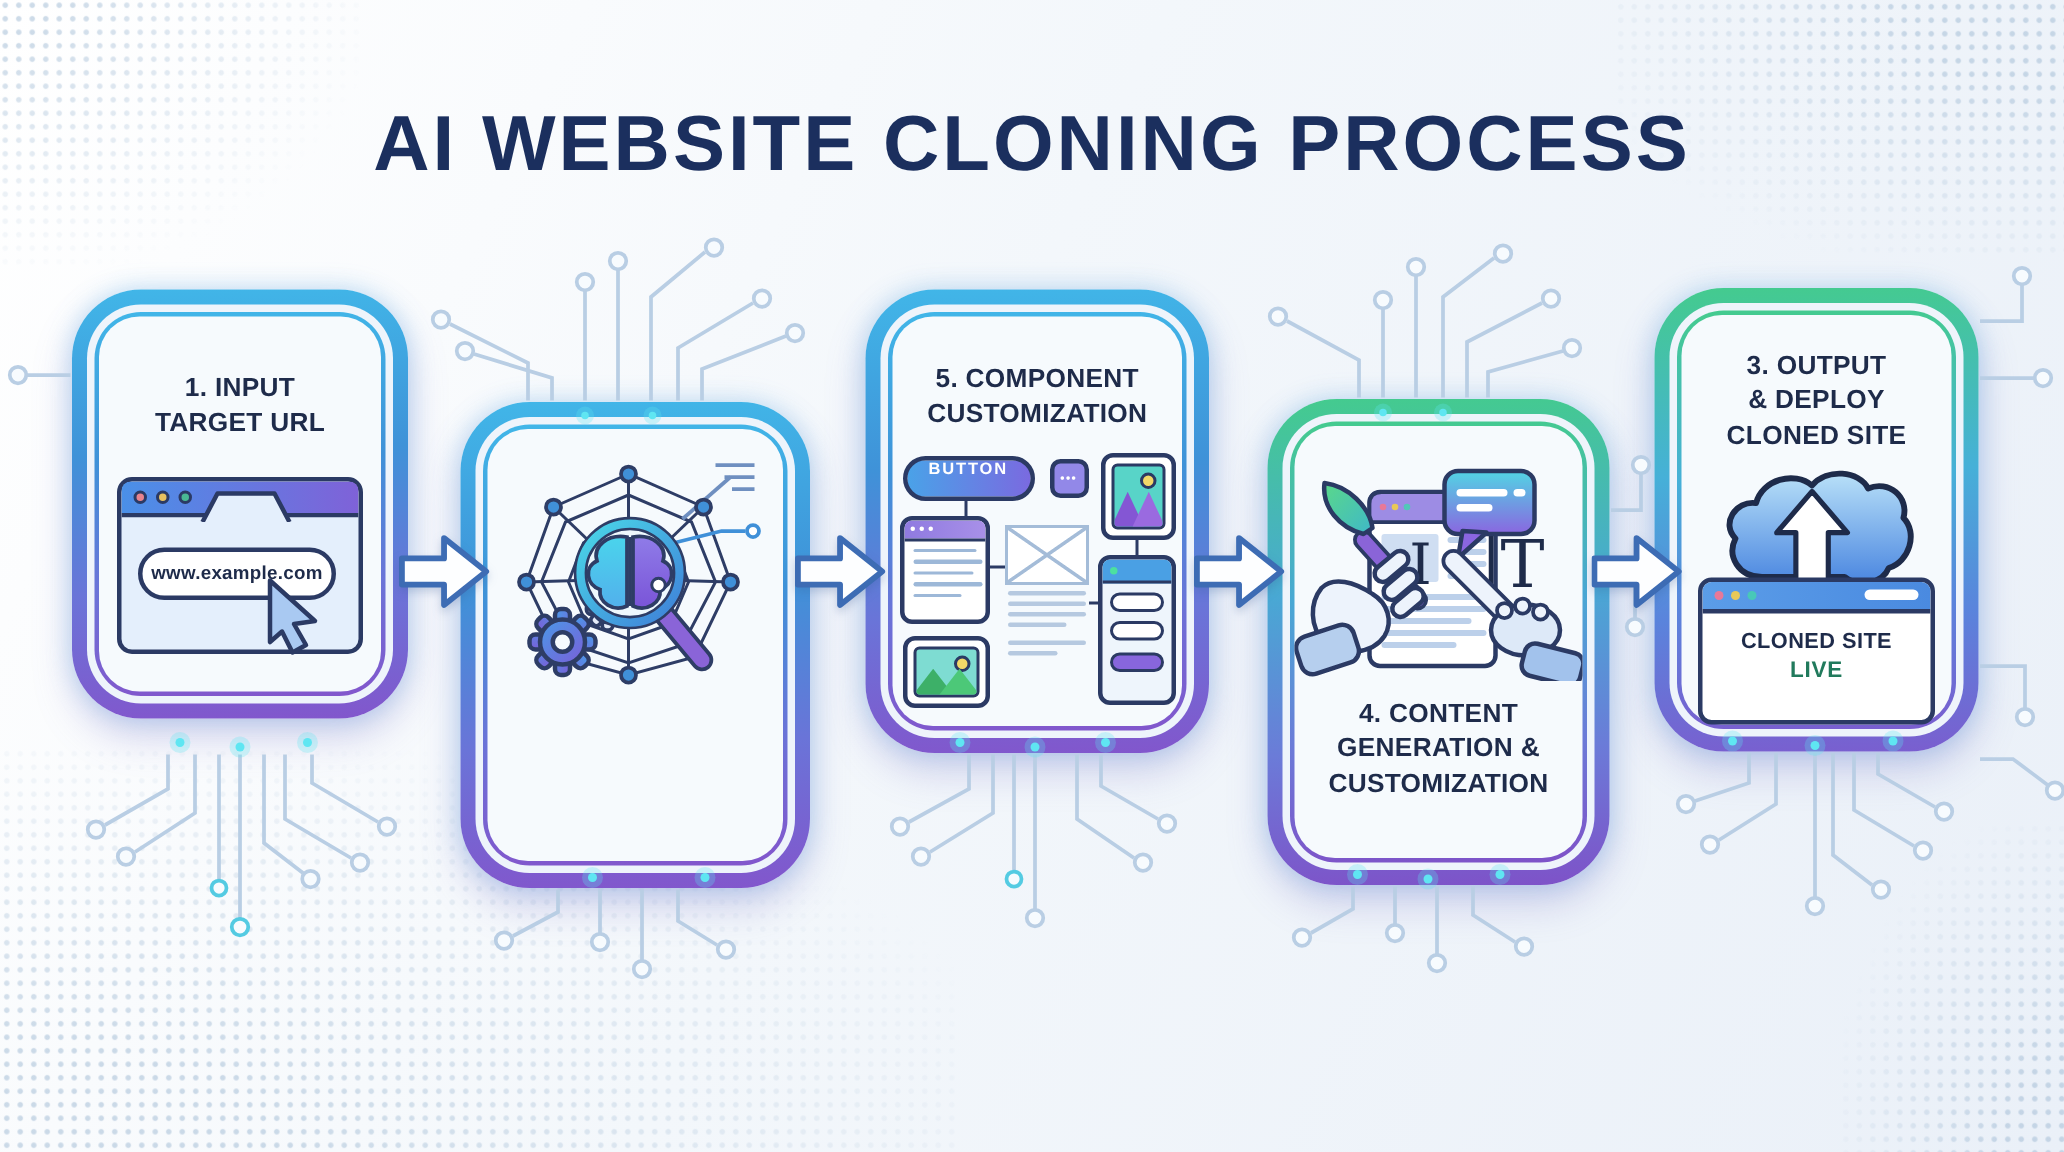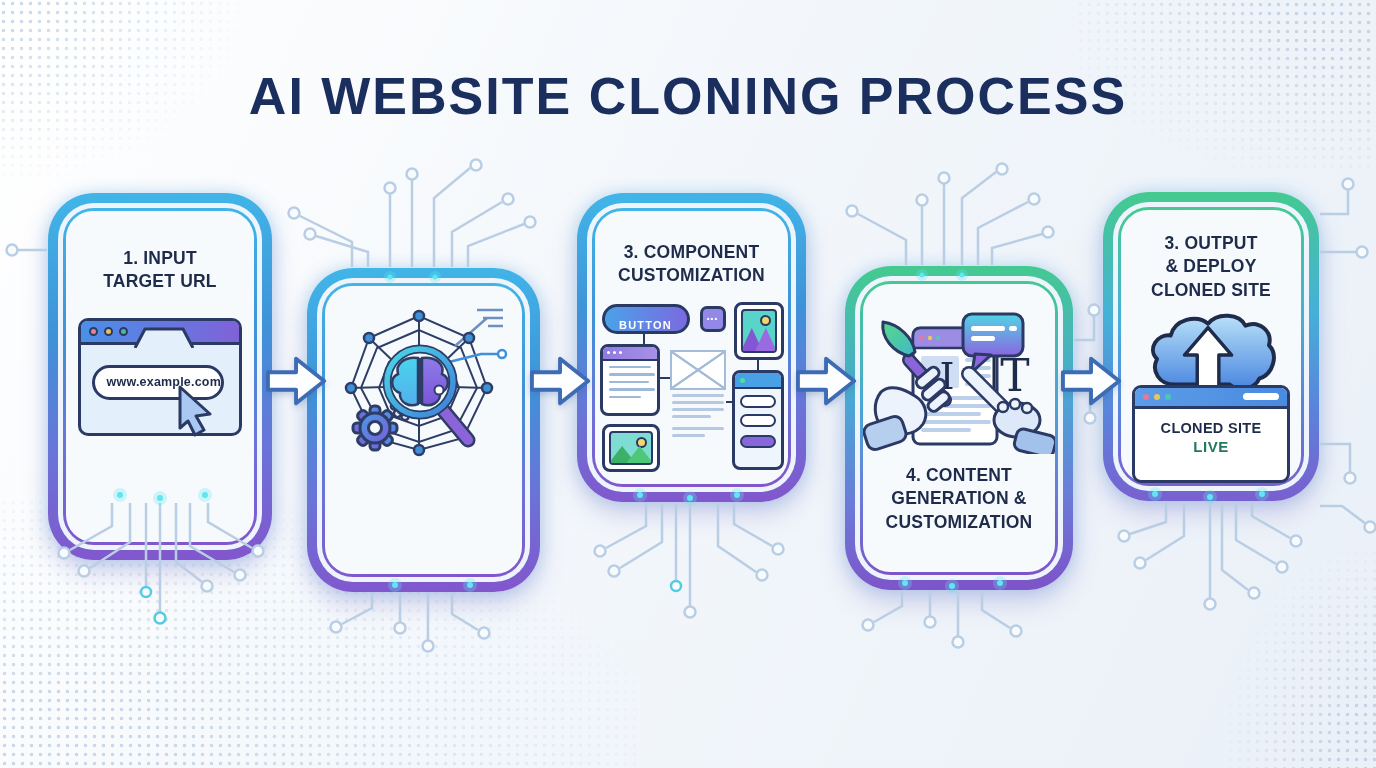--- a/index.html
+++ b/index.html
@@ -37,21 +37,21 @@
   .card{position:absolute;z-index:2;border-radius:46px;padding:10px;box-sizing:border-box;
     box-shadow:0 12px 26px rgba(110,105,195,.28),0 0 16px rgba(110,190,235,.40);}
   .card-gap{width:100%;height:100%;border-radius:36px;background:#eef4fb;padding:5px;box-sizing:border-box;}
   .card-ring{width:100%;height:100%;border-radius:31px;padding:3px;box-sizing:border-box;}
   .card-inner{width:100%;height:100%;border-radius:27px;background:#f6fafd;box-sizing:border-box;
     display:flex;flex-direction:column;align-items:center;}
   .grad-bp{background:linear-gradient(178deg,#41b6e8 0%,#3f92d8 38%,#6a74d8 70%,#8256cc 100%);}
   .grad-gp{background:linear-gradient(178deg,#44cb8e 0%,#49a8d4 40%,#6b7bd8 72%,#7e52c8 100%);}
   .grad-gbp{background:linear-gradient(178deg,#44cb8e 0%,#46b0d8 40%,#5a84dc 70%,#7a5ecf 100%);}
 
-  #card1{left:48px;top:193px;width:224px;height:367px;}
+  #card1{left:48px;top:193px;width:224px;height:286px;}
   #card2{left:307px;top:268px;width:233px;height:324px;}
   #card3{left:577px;top:193px;width:229px;height:309px;}
   #card4{left:845px;top:266px;width:228px;height:324px;}
   #card5{left:1103px;top:192px;width:216px;height:309px;}
 
   .step-title{font-weight:800;color:#1e2b4a;text-align:center;font-size:17.5px;
     line-height:1.34;letter-spacing:.2px;}
   .step-title span{display:block;}
 
   
@@ -65,30 +65,30 @@
 
   
   .c1-browser{position:relative;width:158px;height:112px;margin-top:24px;
     border:3.5px solid #2b3a64;border-radius:10px;background:#e4effc;}
   .c1-head{position:absolute;left:0;top:0;right:0;height:24px;border-radius:6px 6px 0 0;
     background:linear-gradient(90deg,#4a90e8,#7f62d8);border-bottom:3px solid #2b3a64;
     display:flex;align-items:center;gap:6px;padding-left:8px;box-sizing:border-box;}
   .c1-dot{width:9px;height:9px;border-radius:50%;border:2px solid #2b3a64;box-sizing:border-box;}
   .c1-notch{position:absolute;left:52px;top:5px;}
   .c1-url{position:absolute;left:11px;top:44px;width:132px;height:35px;background:#fff;
-    border:3.5px solid #2b3a64;border-radius:19px;display:flex;align-items:center;justify-content:flex-end;
+    border:3.5px solid #2b3a64;border-radius:19px;display:flex;align-items:center;justify-content:center;
     font-size:12.5px;font-weight:800;color:#1e2b4a;letter-spacing:.2px;box-sizing:border-box;}
   .c1-cursor{position:absolute;left:96px;top:64px;}
 
   
   .c3{position:relative;width:184px;height:172px;margin-top:14px;}
   .c3 *{box-sizing:border-box;}
   .c3-btn{position:absolute;left:2px;top:2px;width:88px;height:30px;border:3px solid #2b3a64;
     border-radius:16px;background:linear-gradient(90deg,#4aa2e8,#7a6ae0);color:#fff;
-    font-size:11px;font-weight:800;letter-spacing:1.2px;display:flex;align-items:flex-end;justify-content:center;}
+    font-size:11px;font-weight:800;letter-spacing:1.2px;display:flex;align-items:flex-start;justify-content:center;}
   .c3-chip{position:absolute;left:100px;top:4px;width:26px;height:26px;border:3px solid #2b3a64;
     border-radius:7px;background:#9288e8;color:#fff;font-size:8px;font-weight:700;letter-spacing:1px;
     display:flex;align-items:center;justify-content:center;}
   .c3-imgcard{position:absolute;border:3px solid #2b3a64;border-radius:8px;background:#fff;padding:4px;}
   #c3-img1{left:134px;top:0;width:50px;height:58px;}
   #c3-img2{left:2px;top:122px;width:58px;height:48px;}
   .c3-ph{position:relative;width:100%;height:100%;border:2px solid #2b3a64;border-radius:4px;overflow:hidden;}
   #c3-img1 .c3-ph{background:#58d4c8;} #c3-img2 .c3-ph{background:#7edcd2;}
   .c3-sun{position:absolute;right:4px;top:4px;width:11px;height:11px;border-radius:50%;
     background:#f2d868;border:2px solid #2b3a64;}
@@ -399,21 +399,21 @@
  </div>
       </div>
     </div>
 </div>
 
 <div class="card grad-bp" id="card3">
  <div class="card-gap">
       <div class="card-ring grad-bp">
         <div class="card-inner">
   <div class="step-title" style="margin-top:30px;">
-    <span>3. COMPONENT</span>
+    <span>5. COMPONENT</span>
     <span>CUSTOMIZATION</span>
   </div>
   <div class="c3">
     <div class="c3-btn">
       <span>BUTTON</span>
     </div>
     <div class="c3-chip">
       <span>•••</span>
     </div>
     <div class="c3-imgcard" id="c3-img1">

